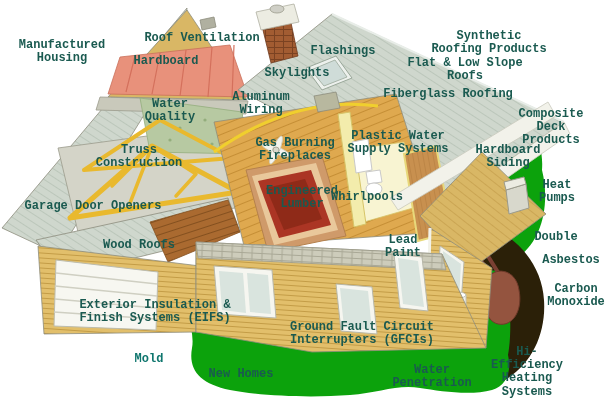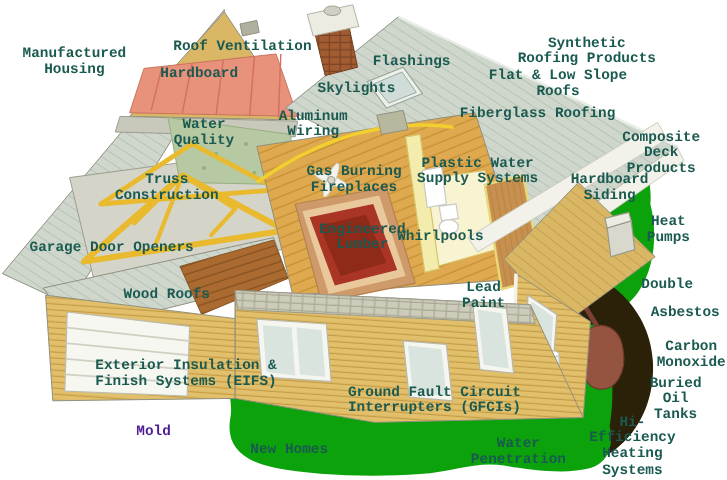--- a/index.html
+++ b/index.html
@@ -10,21 +10,21 @@
     border-radius:19px;
   }
   .stage svg{position:absolute;left:0;top:0;}
   .labels-layer{position:absolute;left:0;top:0;width:100%;height:100%;}
   .lbl{
     position:absolute;transform:translate(-50%,-50%);
     color:var(--label-text,#1a5a50);
     font-weight:bold;font-size:12px;line-height:1.1;
     text-align:center;white-space:pre-line;pointer-events:auto;
   }
-  .lbl.muted{color:#4c1d95;}
+  .lbl.muted{color:#0f766e;margin-left:21px;}
 </style>
 </head>
 <body>
 
 <div class="stage">
 
 <svg width="606" height="400" viewBox="0 0 606 400">
   <defs>
     <pattern id="roofPat" width="7" height="7" patternUnits="userSpaceOnUse" patternTransform="rotate(33)">
       <rect width="7" height="7" fill="#cfd7cd"></rect>
@@ -216,22 +216,20 @@
       <div class="lbl" style="left: 93px; top: 207px;">Garage Door Openers</div>
       <div class="lbl" style="left: 556px; top: 238px;">Double</div>
       <div class="lbl" style="left: 139px; top: 246px;">Wood Roofs</div>
       <div class="lbl" style="left: 403px; top: 247px;">Lead
 Paint</div>
       <div class="lbl" style="left: 571px; top: 261px;">Asbestos</div>
       <div class="lbl" style="left: 155px; top: 312px;">Exterior Insulation &amp;
 Finish Systems (EIFS)</div>
       <div class="lbl" style="left: 576px; top: 296px;">Carbon
 Monoxide</div>
-      <div class="lbl" style="left: 563px; top: 333px;">Buried
-Oil Tanks</div>
       <div class="lbl" style="left: 362px; top: 334px;">Ground Fault Circuit
 Interrupters (GFCIs)</div>
       <div class="lbl muted" style="left: 128px; top: 360px;">Mold</div>
       <div class="lbl" style="left: 241px; top: 375px;">New Homes</div>
       <div class="lbl" style="left: 432px; top: 377px;">Water
 Penetration</div>
       <div class="lbl" style="left: 527px; top: 372px;">Hi-Efficiency
 Heating Systems</div>
     </div>
 

